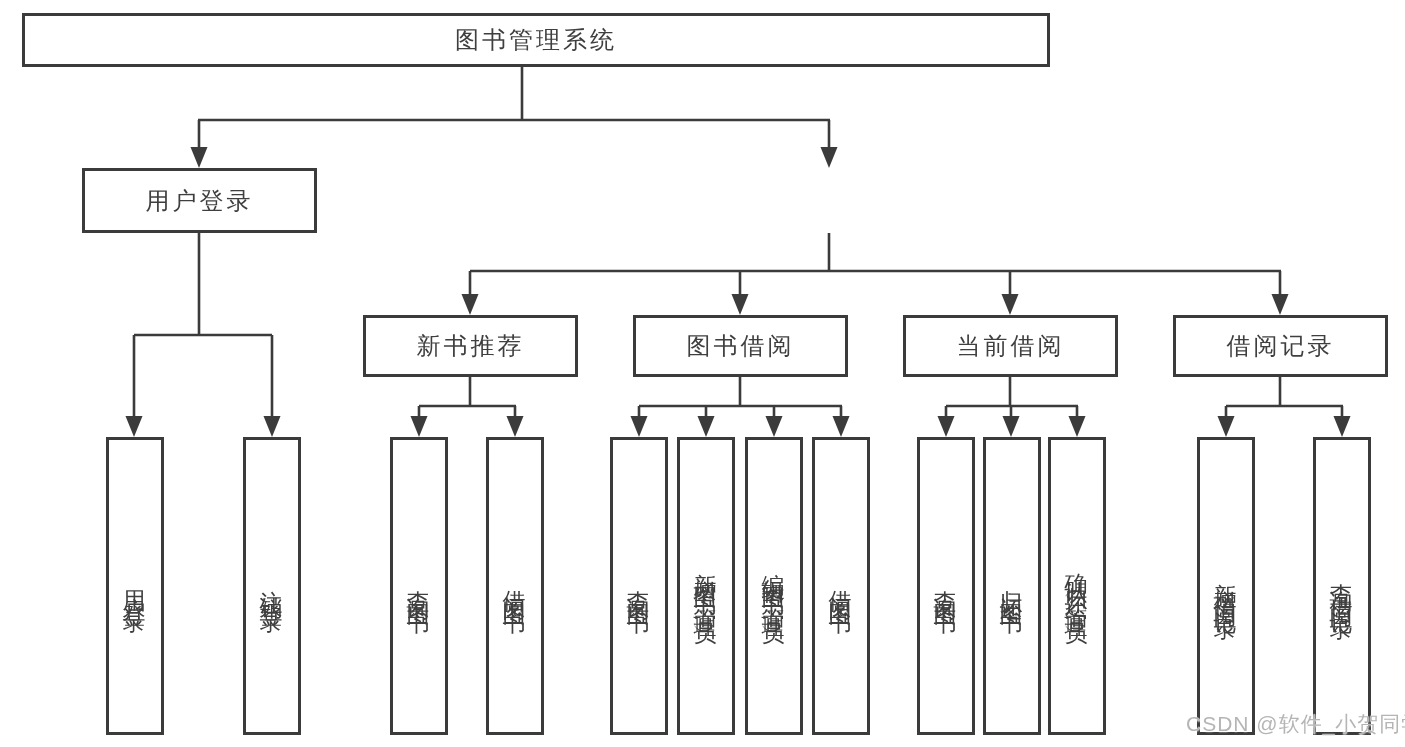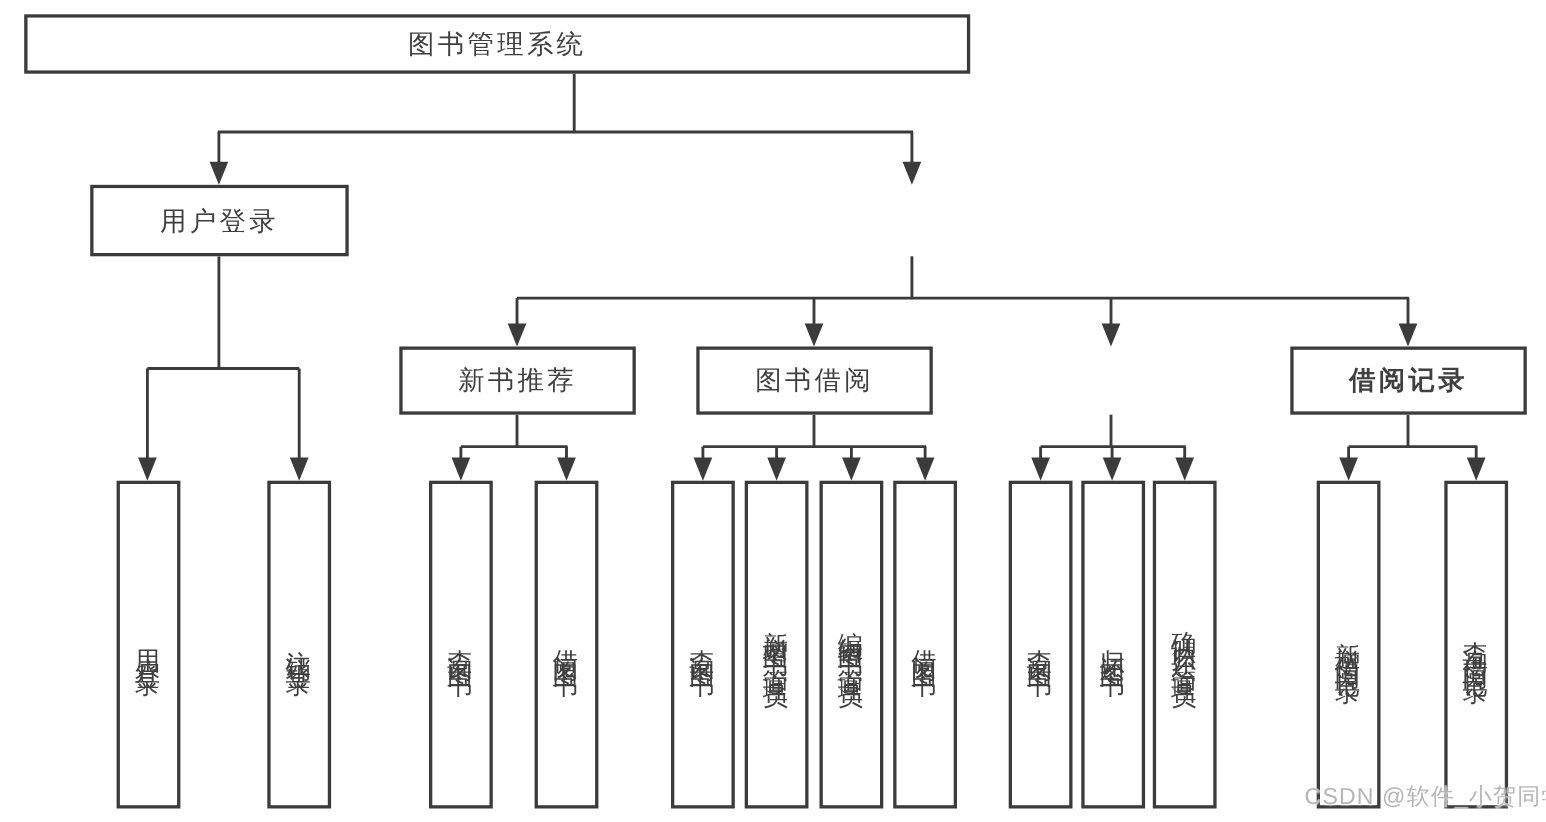--- a/index.html
+++ b/index.html
@@ -130,35 +130,38 @@
       <polygon points="765.5,416 782.5,416 774,437"></polygon>
       <polygon points="832.5,416 849.5,416 841,437"></polygon>
       <polygon points="937.5,416 954.5,416 946,437"></polygon>
       <polygon points="1002.5,416 1019.5,416 1011,437"></polygon>
       <polygon points="1068.5,416 1085.5,416 1077,437"></polygon>
       <polygon points="1217.5,416 1234.5,416 1226,437"></polygon>
       <polygon points="1333.5,416 1350.5,416 1342,437"></polygon>
     </g>
   </svg>
 
-  <div class="box" style="left:22px; top:13px; width:860px; height:54px;">
+  <div class="box" style="left:22px; top:13px; width:1028px; height:54px;">
     <span class="lbl">图书管理系统</span>
   </div>
 
   <div class="box" style="left:82px; top:168px; width:235px; height:65px;">
     <span class="lbl">用户登录</span>
   </div>
 
   <div class="box" style="left:633px; top:315px; width:215px; height:62px;">
     <span class="lbl">图书借阅</span>
   </div>
   <div class="box" style="left:363px; top:315px; width:215px; height:62px;">
     <span class="lbl">新书推荐</span>
   </div>
-  <div class="box" style="left:1173px; top:315px; width:215px; height:62px;font-weight:bold;">
+  <div class="box" style="left:903px; top:315px; width:215px; height:62px;">
+    <span class="lbl">当前借阅</span>
+  </div>
+  <div class="box" style="left:1173px; top:315px; width:215px; height:62px;">
     <span class="lbl">借阅记录</span>
   </div>
 
   <div class="box leaf" style="left:106px;">
     <span class="vlbl">用户登录</span>
   </div>
   <div class="box leaf" style="left:243px;">
     <span class="vlbl">注销登录</span>
   </div>
 

